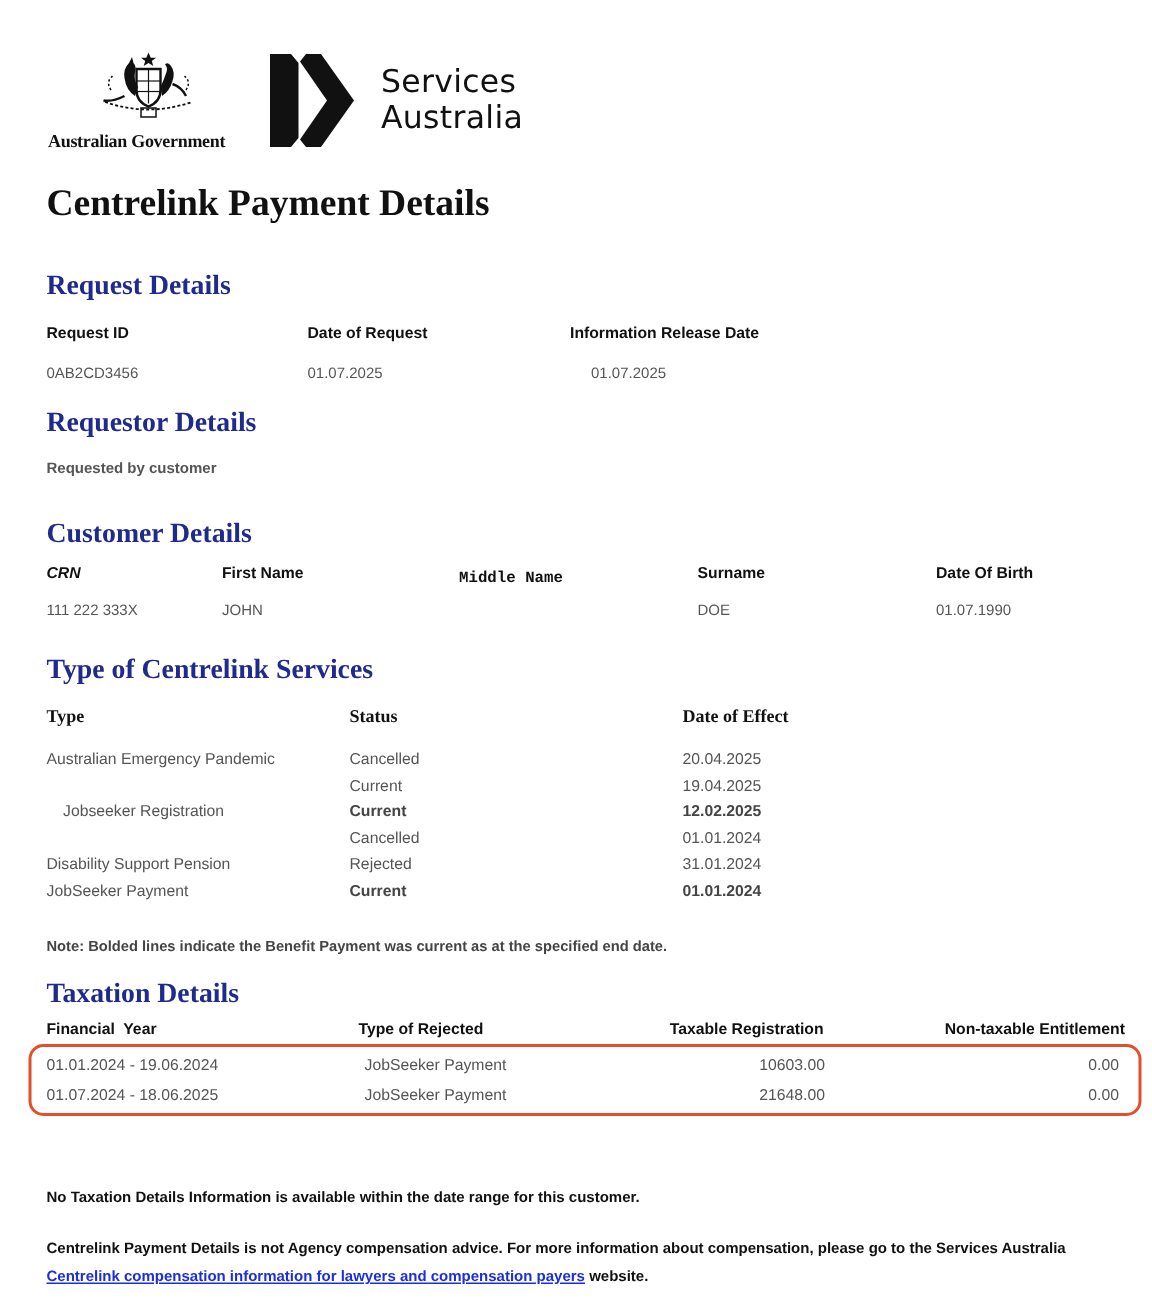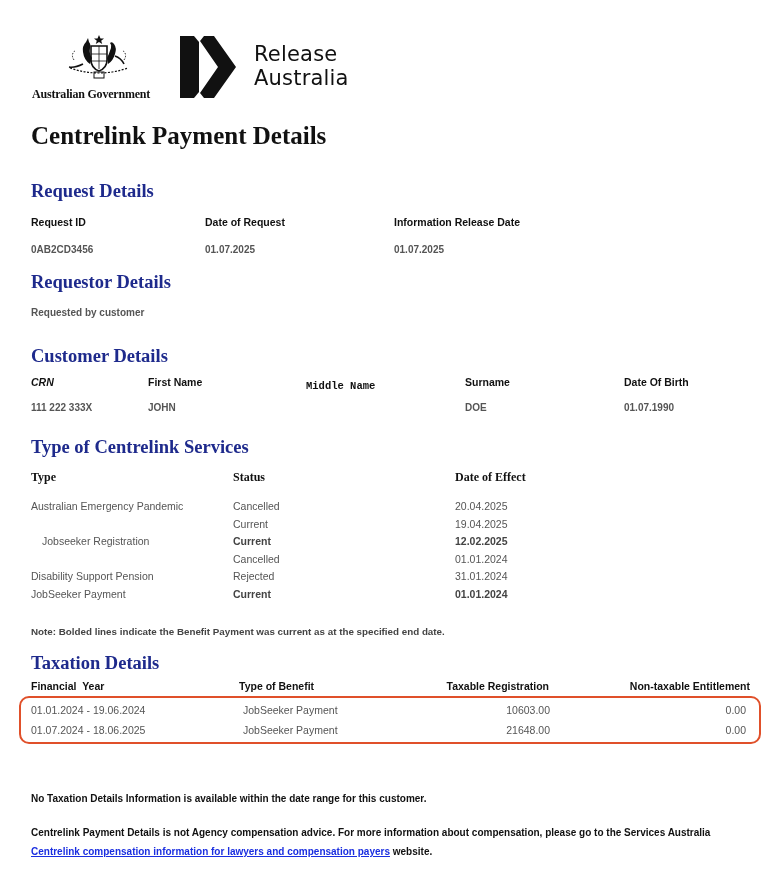--- a/index.html
+++ b/index.html
@@ -17,21 +17,21 @@
     .sa-mark { position: absolute; left: 0; top: 0; width: 60px; height: 66px; }
     .sa-text { position: absolute; left: 76px; top: 8px; font-family: "DejaVu Sans", sans-serif; font-size: 21px; line-height: 24px; color: #111; letter-spacing: 0.2px; }
 
     .page-title { left: 31px; top: 122px; font-family: "Liberation Serif", serif; font-weight: bold; font-size: 25px; color: #111; white-space: nowrap; }
 
     .section-heading { font-family: "Liberation Serif", serif; font-weight: bold; font-size: 18.5px; color: #1e2a8c; white-space: nowrap; }
 
     .lbl { font-family: "Liberation Sans", sans-serif; font-weight: bold; font-size: 10.5px; color: #111; white-space: nowrap; }
     .lbl-serif { font-family: "Liberation Serif", serif; font-weight: bold; font-size: 12px; color: #111; white-space: nowrap; }
     .val { font-family: "Liberation Sans", sans-serif; font-size: 10.5px; color: #555; white-space: nowrap; }
-    .val-semi { font-family: "Liberation Sans", sans-serif; font-weight: bold; font-size: 10px; color: #555; white-space: nowrap; }
+    .val-semi { font-family: "Liberation Sans", sans-serif; font-weight: normal; font-size: 10px; color: #555; white-space: nowrap; }
     .val-bold { font-weight: bold; color: #444; }
     .right { text-align: right; }
 
     .note { font-family: "Liberation Sans", sans-serif; font-weight: bold; font-size: 9.8px; color: #444; white-space: nowrap; }
     .footer-text { font-family: "Liberation Sans", sans-serif; font-weight: bold; font-size: 10px; color: #111; white-space: nowrap; }
     .footer-link { color: #1a2ee0; text-decoration: underline; font-weight: bold; }
 
     .tax-highlight { left: 19px; top: 696px; width: 742px; height: 48px; border: 2.5px solid #e0502a; border-radius: 10px; }
   </style>
 </head>
@@ -61,31 +61,31 @@
   </svg>
   <div class="gov-text">Australian Government</div>
 </div>
 
 <div class="abs sa-logo">
   <svg class="sa-mark" viewBox="0 0 60 66">
     <path d="M2,2 h14 l5,6 v50 l-5,6 h-14 z" fill="#111"></path>
     <path d="M26,2 h10 l22,31 l-22,31 h-10 l-4,-5 l18,-26 l-18,-26 z" fill="#111"></path>
   </svg>
   <div class="sa-text">
-    <div>Release</div>
+    <div>Services</div>
     <div>Australia</div>
   </div>
 </div>
 
 <div class="abs page-title">Centrelink Payment Details</div>
 
 <div class="abs section-heading" style="left:31px; top:181px;">Request Details</div>
 <div class="abs lbl" style="left:31px; top:216px;">Request ID</div>
 <div class="abs lbl" style="left:205px; top:216px;">Date of Request</div>
-<div class="abs lbl" style="left:394px; top:216px;">Information Release Date</div>
+<div class="abs lbl" style="left:380px; top:216px;">Information Release Date</div>
 <div class="abs val-semi" style="left:31px; top:244px;">0AB2CD3456</div>
 <div class="abs val-semi" style="left:205px; top:244px;">01.07.2025</div>
 <div class="abs val-semi" style="left:394px; top:244px;">01.07.2025</div>
 
 <div class="abs section-heading" style="left:31px; top:272px;">Requestor Details</div>
 <div class="abs val-semi" style="left:31px; top:307px; font-weight:bold;">Requested by customer</div>
 
 <div class="abs section-heading" style="left:31px; top:346px;">Customer Details</div>
 <div class="abs lbl" style="left:31px; top:376px;font-style:italic;">CRN</div>
 <div class="abs lbl" style="left:148px; top:376px;">First Name</div>
@@ -133,21 +133,21 @@
     <div class="abs val" style="left:31px; top:588px;">JobSeeker Payment</div>
     <div class="abs val val-bold" style="left:233px; top:588px;">Current</div>
     <div class="abs val val-bold" style="left:455px; top:588px;">01.01.2024</div>
   </div>
 </div>
 
 <div class="abs note" style="left:31px; top:626px;">Note: Bolded lines indicate the Benefit Payment was current as at the specified end date.</div>
 
 <div class="abs section-heading" style="left:31px; top:653px;">Taxation Details</div>
 <div class="abs lbl" style="left:31px; top:680px; white-space:pre;">Financial  Year</div>
-<div class="abs lbl" style="left:239px; top:680px;">Type of Benefit</div>
+<div class="abs lbl" style="left:239px; top:680px;">Type of Rejected</div>
 <div class="abs lbl right" style="left:400px; top:680px; width:149px;">Taxable Registration</div>
 <div class="abs lbl right" style="left:580px; top:680px; width:170px;">Non-taxable Entitlement</div>
 
 <div class="abs tax-highlight"></div>
 
 <div>
   <div>
     <div class="abs val" style="left:31px; top:704px;">01.01.2024 - 19.06.2024</div>
     <div class="abs val" style="left:243px; top:704px;">JobSeeker Payment</div>
     <div class="abs val right" style="left:400px; top:704px; width:150px;">10603.00</div>

